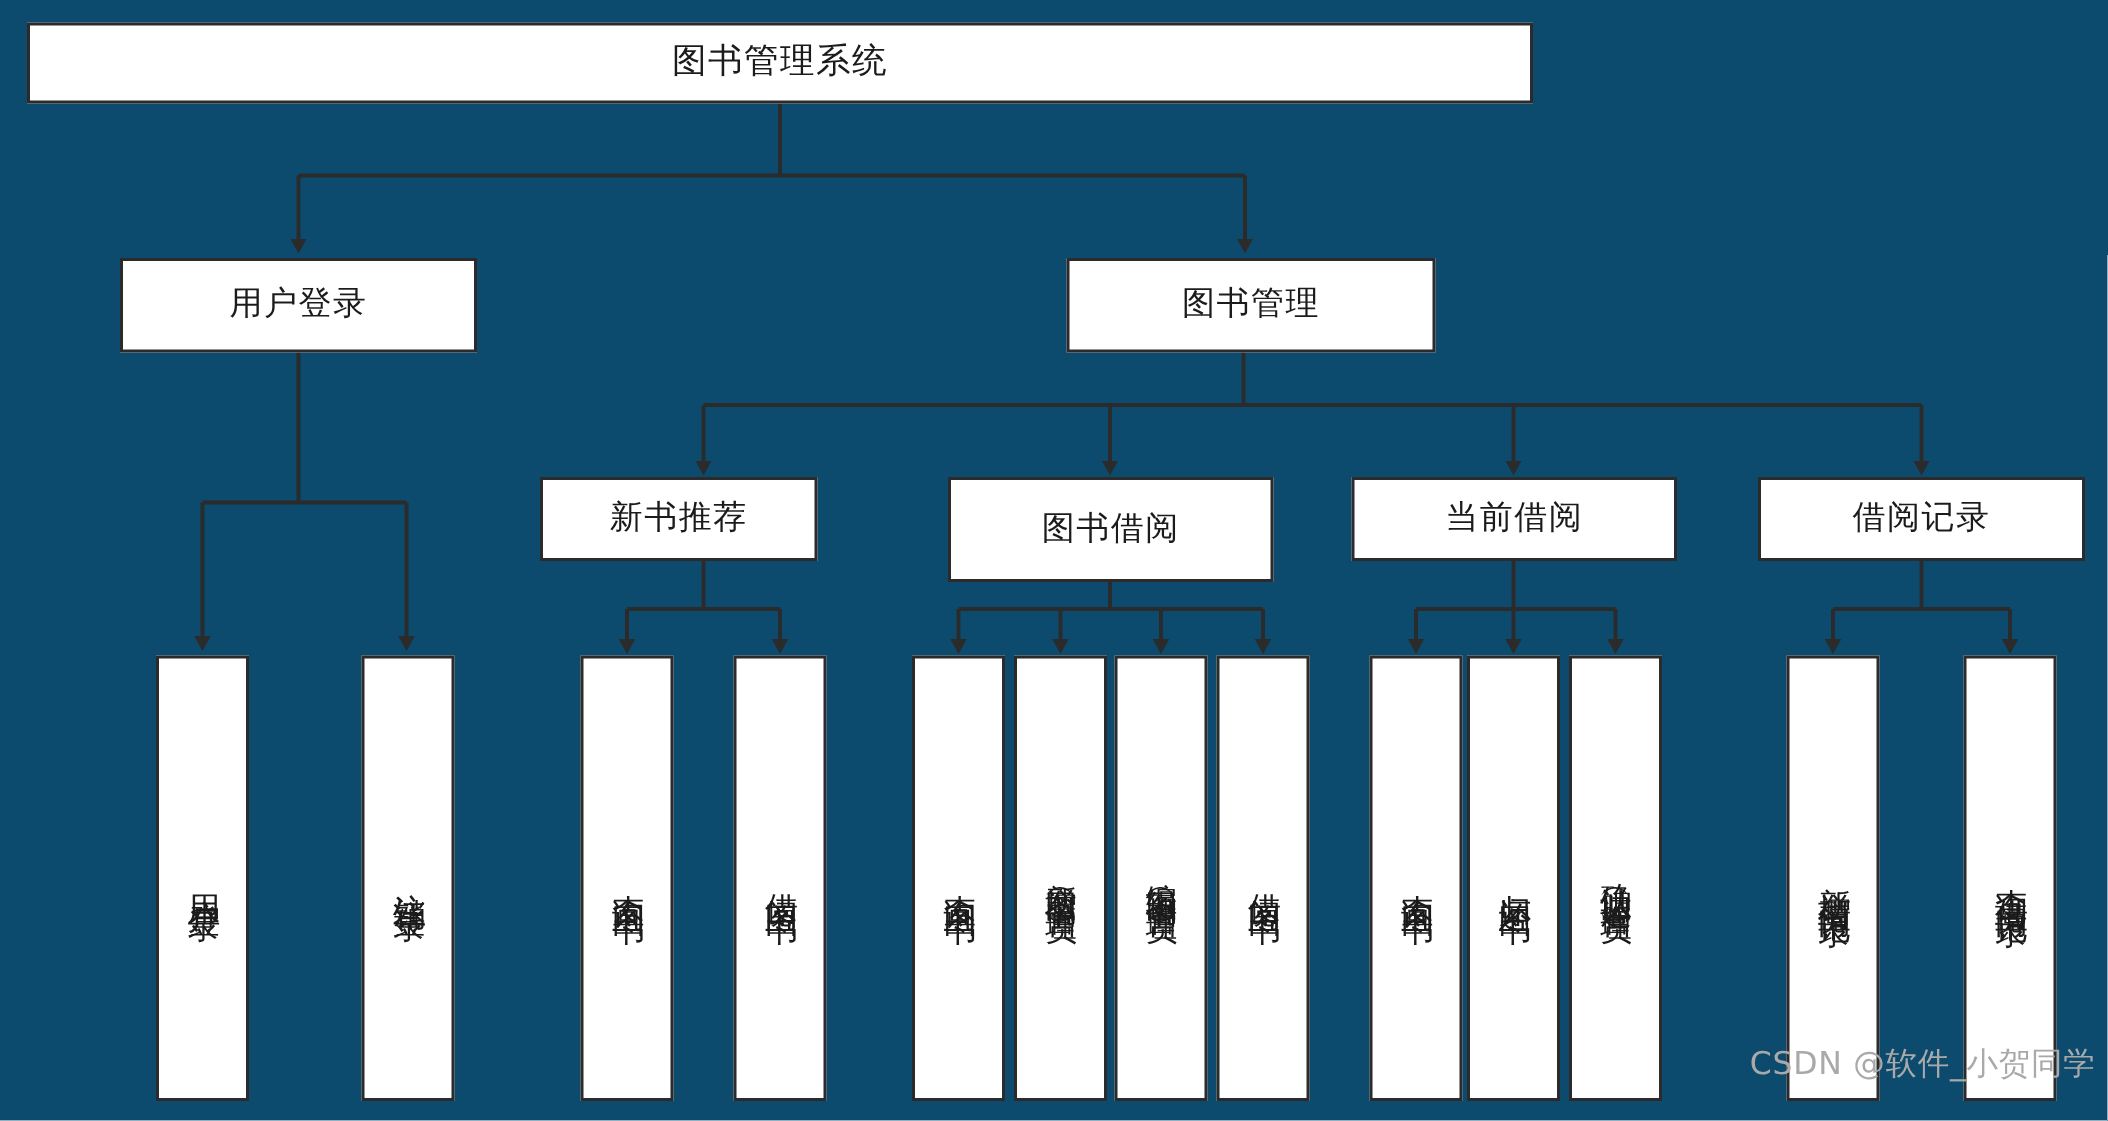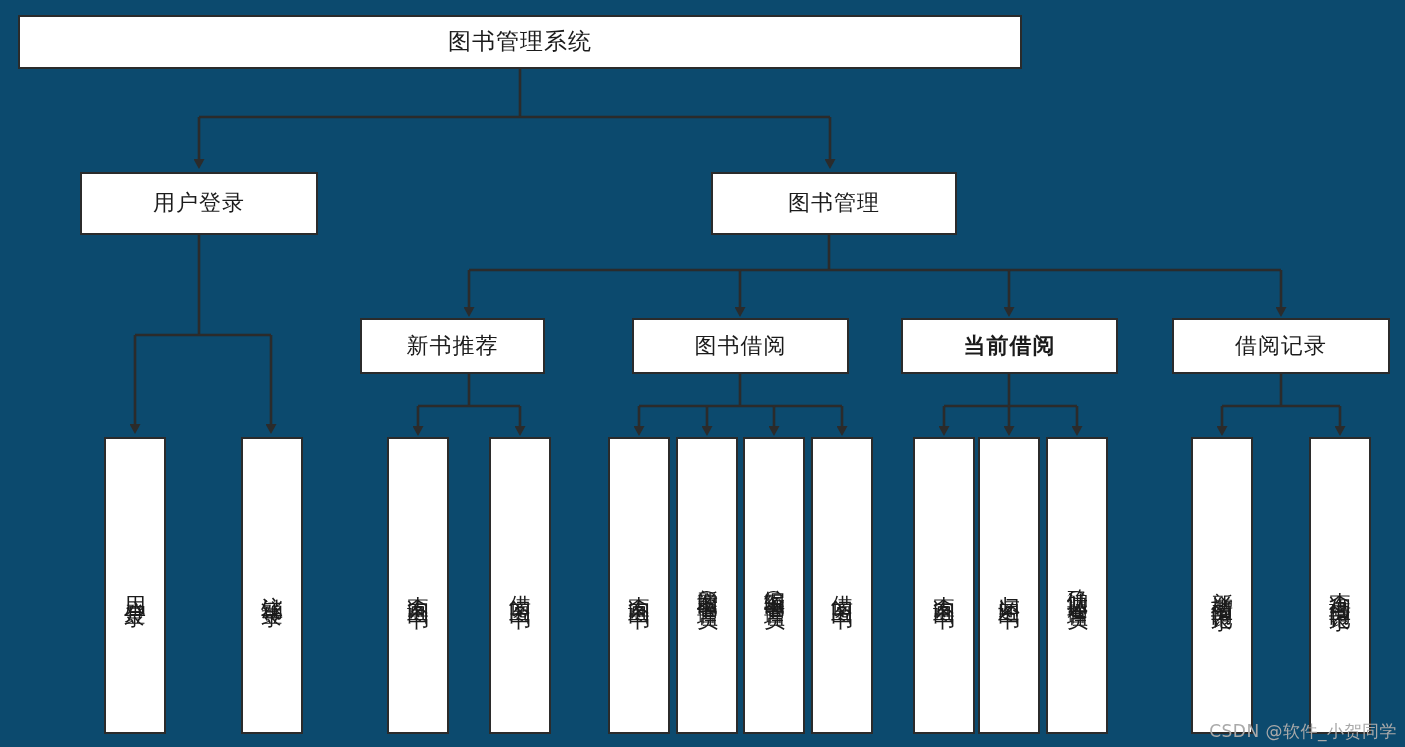--- a/index.html
+++ b/index.html
@@ -57,22 +57,22 @@
     white-space: nowrap;
     color: #1b1b1b;
   }
   .vtext.tall {
     letter-spacing: 3px;
     font-size: 21px;
   }
   .watermark {
     position: absolute;
     right: 8px;
-    bottom: 4px;
-    font-size: 17px;
+    bottom: 24px;
+    font-size: 21px;
     color: #a9a9a9;
     letter-spacing: 0.5px;
     white-space: nowrap;
   }
 </style>
 </head>
 <body>
 
 <div id="canvas">
 
@@ -134,24 +134,24 @@
   <div class="node h" style="left:80px; top:172px; width:238px; height:63px;">
     <span>用户登录</span>
   </div>
   <div class="node h" style="left:711px; top:172px; width:246px; height:63px;">
     <span>图书管理</span>
   </div>
 
   <div class="node h" style="left:360px; top:318px; width:185px; height:56px;">
     <span>新书推荐</span>
   </div>
-  <div class="node h" style="left:632px; top:318px; width:217px; height:56px;">
+  <div class="node h" style="left:632px; top:318px; width:217px; height:70px;">
     <span>图书借阅</span>
   </div>
-  <div class="node h" style="left:901px; top:318px; width:217px; height:56px;font-weight:bold;">
+  <div class="node h" style="left:901px; top:318px; width:217px; height:56px;">
     <span>当前借阅</span>
   </div>
   <div class="node h" style="left:1172px; top:318px; width:218px; height:56px;text-align:right;">
     <span>借阅记录</span>
   </div>
 
   <div class="node v" style="left:104px; top:437px; width:62px; height:297px;">
     <span class="vtext">用户登录</span>
   </div>
   <div class="node v" style="left:241px; top:437px; width:62px; height:297px;">

